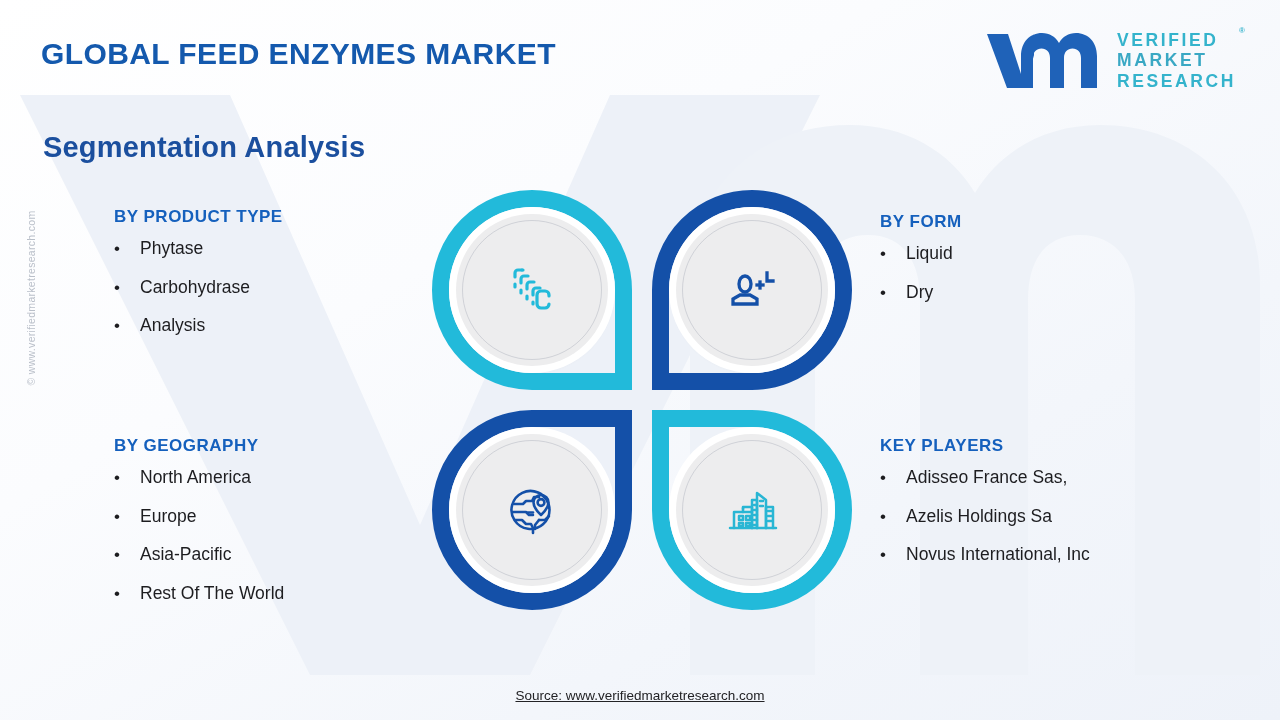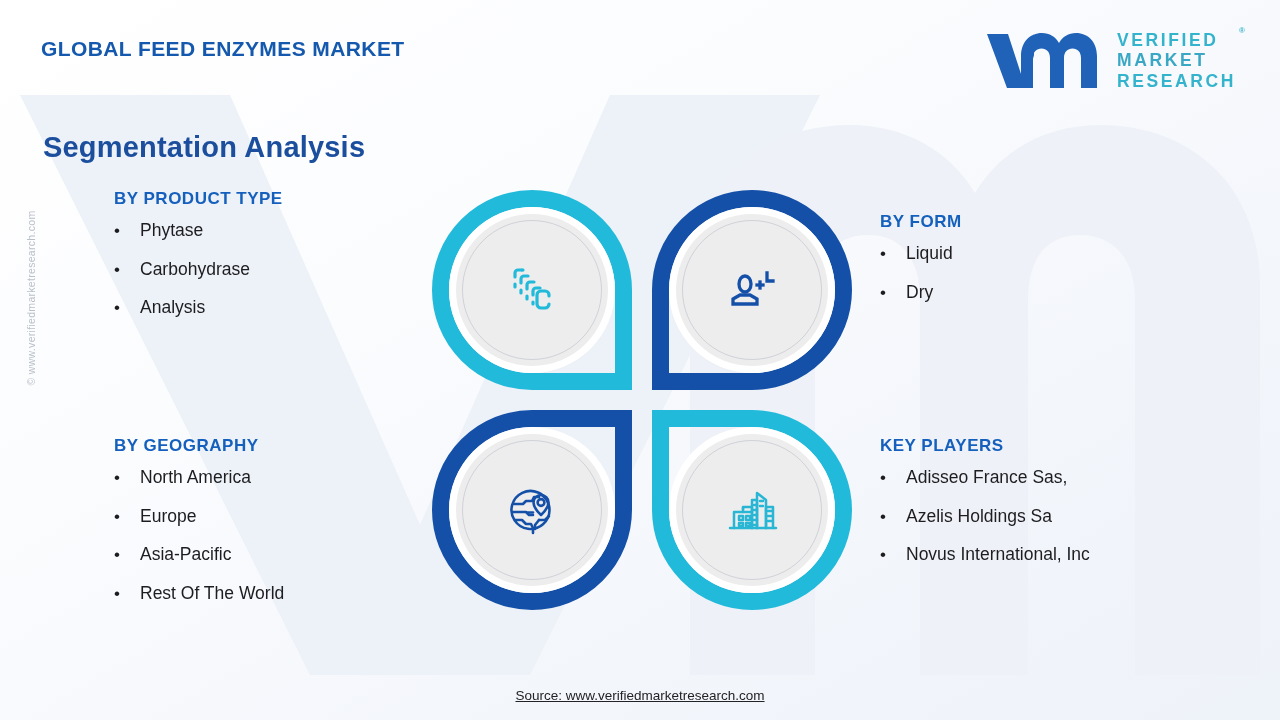--- a/index.html
+++ b/index.html
@@ -39,21 +39,21 @@
     color:#b9bfc9;
     white-space:nowrap;
     text-align:center;
     z-index:3;
   }
 
   
   .title {
     position:absolute;
     left:41px; top:37px;
-    font-size:21px;
+    font-size:30px;
     font-weight:bold;
     letter-spacing:0.4px;
     color:#1459ad;
     z-index:4;
   }
 
   
   .logo {
     position:absolute;
     right:44px; top:30px;
@@ -111,21 +111,21 @@
     white-space:nowrap;
   }
   .block li .bullet {
     display:inline-block;
     width:26px;
     flex:0 0 26px;
     color:#1d1d20;
     font-size:17px;
   }
 
-  #block-product   { left:114px; top:189px; }
+  #block-product   { left:114px; top:207px; }
   #block-geography { left:114px; top:436px; }
   #block-form      { left:880px; top:212px; }
   #block-players   { left:880px; top:436px; }
 
   
   .pinwheel {
     position:absolute;
     left:432px; top:190px;
     width:420px; height:420px;
     z-index:3;

